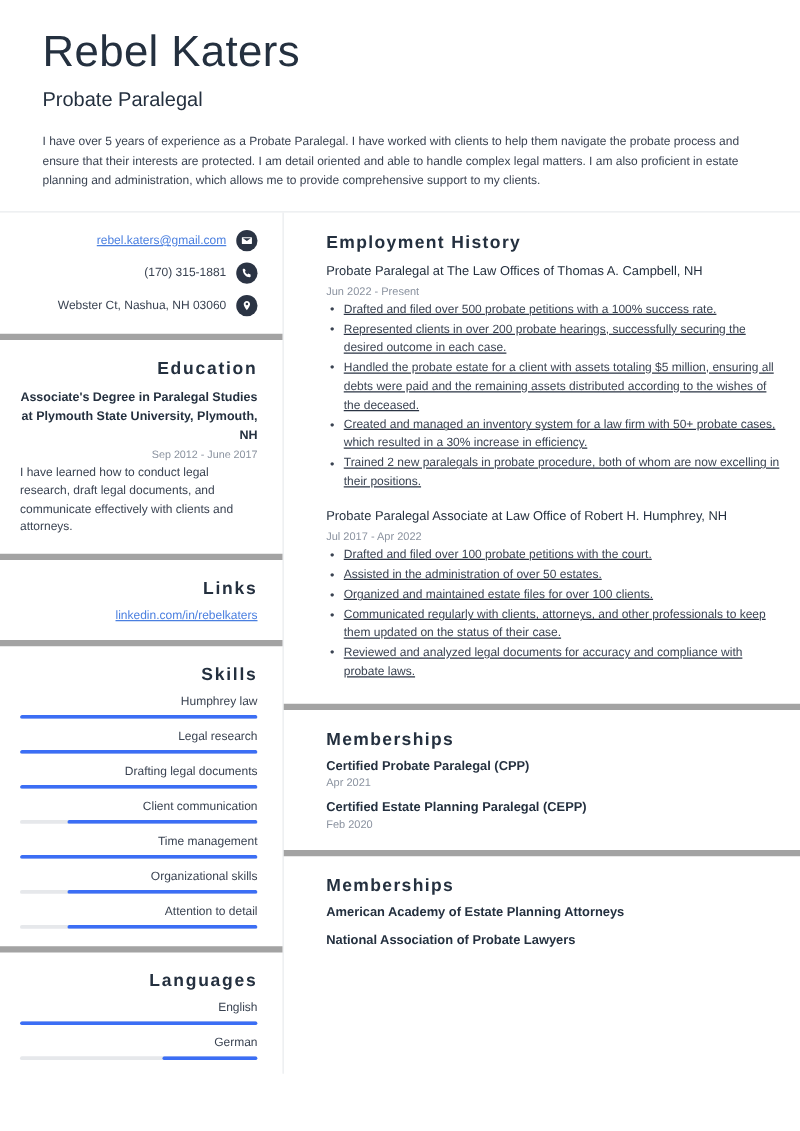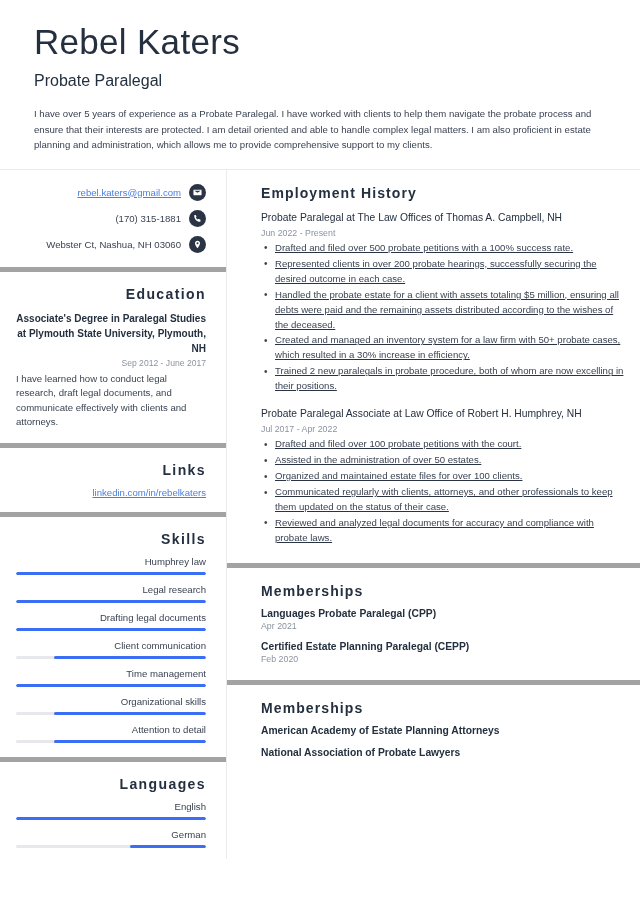--- a/index.html
+++ b/index.html
@@ -380,21 +380,21 @@
             <li>Organized and maintained estate files for over 100 clients.</li>
             <li>Communicated regularly with clients, attorneys, and other professionals to keep them updated on the status of their case.</li>
             <li>Reviewed and analyzed legal documents for accuracy and compliance with probate laws.</li>
           </ul>
         </div>
       </div>
 
       <div class="block">
         <div class="sec-title-right">Memberships</div>
         <div class="cert-item">
-          <div class="cert-name">Languages Probate Paralegal (CPP)</div>
+          <div class="cert-name">Certified Probate Paralegal (CPP)</div>
           <div class="cert-date">Apr 2021</div>
         </div>
         <div class="cert-item">
           <div class="cert-name">Certified Estate Planning Paralegal (CEPP)</div>
           <div class="cert-date">Feb 2020</div>
         </div>
       </div>
 
       <div class="block last">
         <div class="sec-title-right">Memberships</div>

